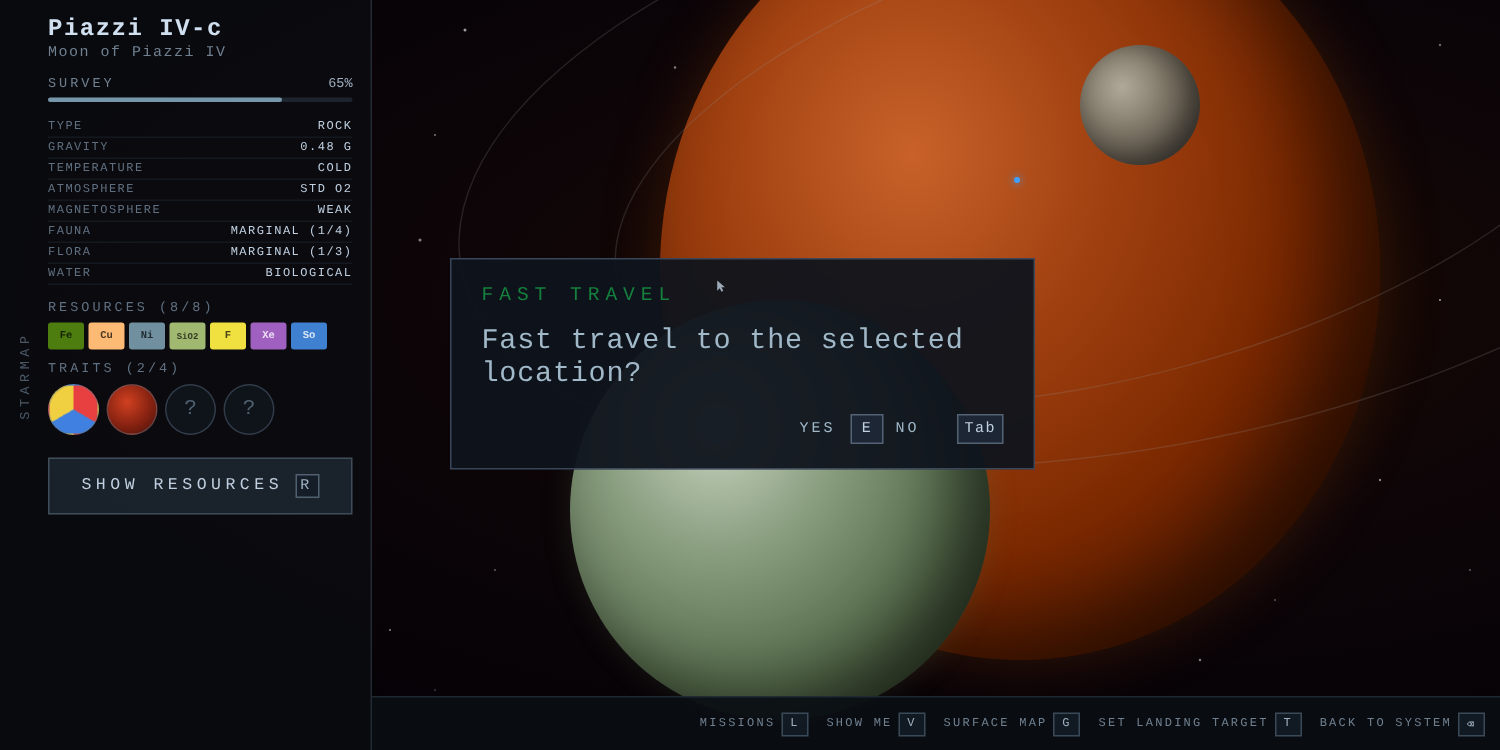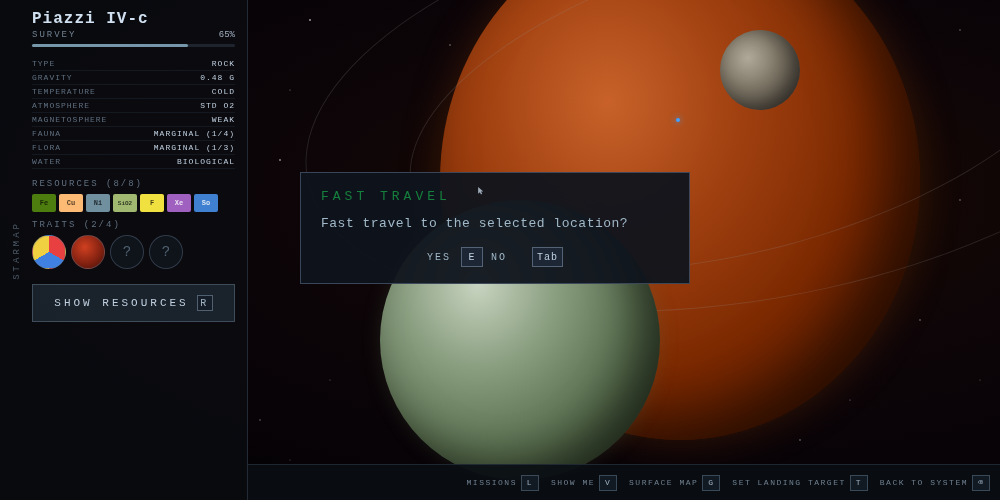--- a/index.html
+++ b/index.html
@@ -314,29 +314,29 @@
     .dialog-title {
       font-size: 13px;
       letter-spacing: 4px;
       color: #15803d;
       text-transform: uppercase;
       margin-bottom: 12px;
       font-weight: normal;
     }
 
     .dialog-body {
-      font-size: 13px;
+      font-size: 19px;
       color: #a0b8c8;
       margin-bottom: 16px;
       letter-spacing: 0.5px;
     }
 
     .dialog-actions {
       display: flex;
-      justify-content: center;
+      justify-content: flex-end;
       align-items: center;
       gap: 8px;
     }
 
     .dialog-yes {
       font-size: 10px;
       color: #a0b8c8;
       letter-spacing: 2px;
       text-transform: uppercase;
       margin-right: 2px;
@@ -478,20 +478,21 @@
 
   <div class="location-dot"></div>
 </div>
 
 <div class="sidebar">
   <div class="starmap-label">
     <span class="starmap-text">STARMAP</span>
   </div>
   <div class="sidebar-content">
     <div class="planet-title">Piazzi IV-c</div>
+    <div class="planet-subtitle">Moon of Piazzi IV</div>
 
     <div class="survey-section">
       <div class="survey-row">
         <span class="survey-label">SURVEY</span>
         <span class="survey-pct">65%</span>
       </div>
       <div class="survey-bar-bg">
         <div class="survey-bar-fill" style="width:77%"></div>
       </div>
     </div>

